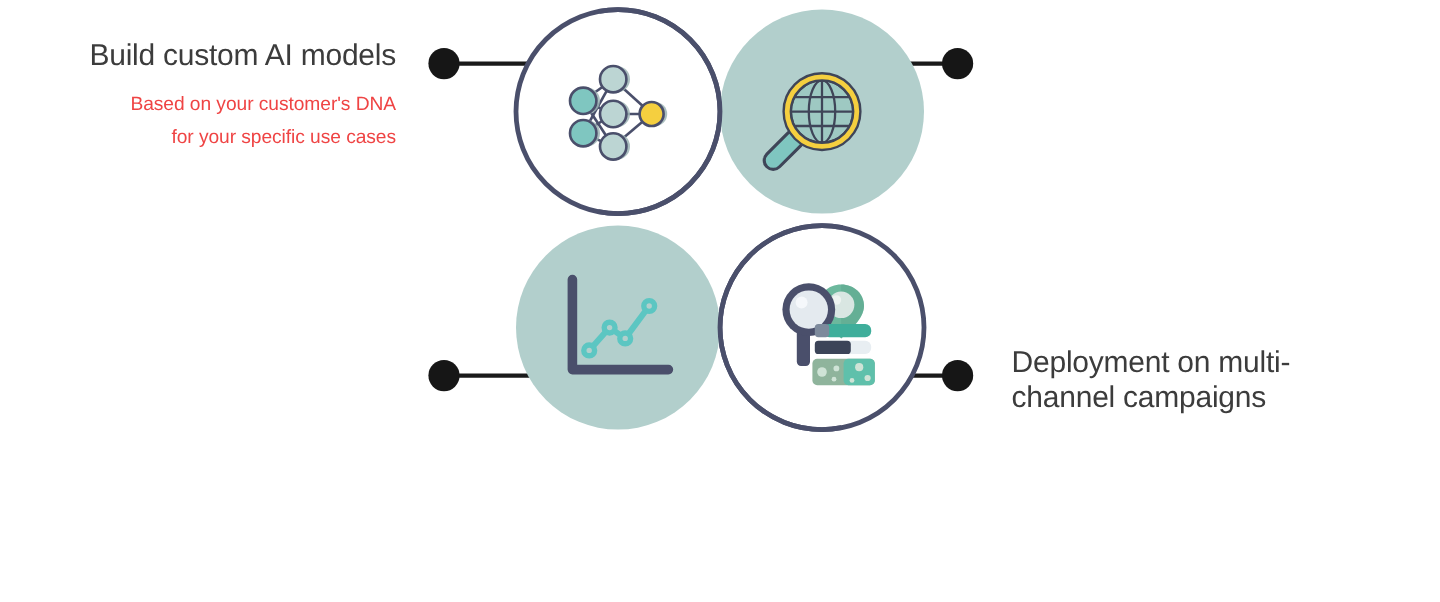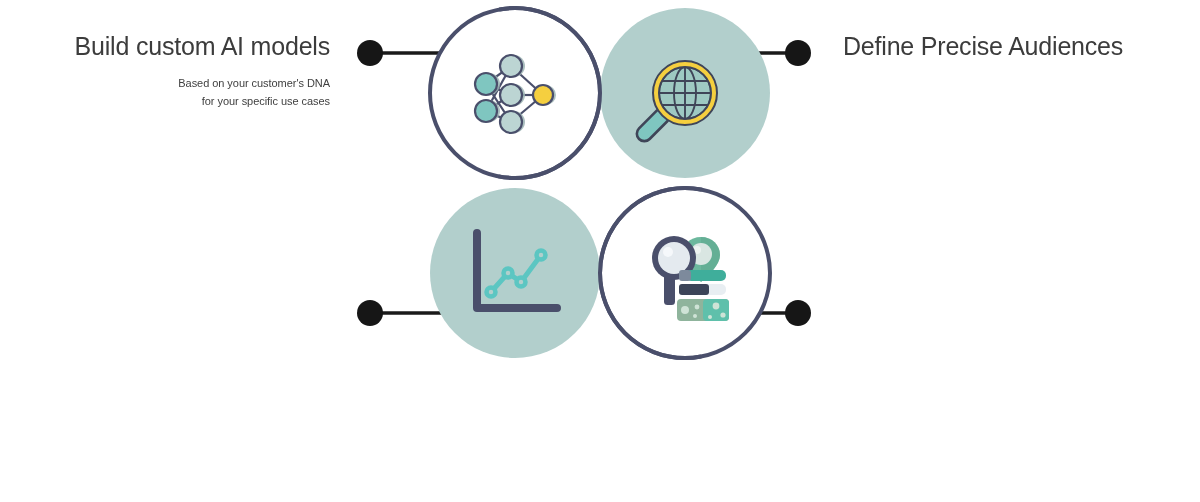--- a/index.html
+++ b/index.html
@@ -28,24 +28,24 @@
   .block .heading {
     font-size: 25px;
     font-weight: 400;
     line-height: 1.18;
     color: #3c3c3c;
     letter-spacing: -0.2px;
     margin: 0 0 10px 0;
     white-space: pre-line;
   }
   .block .body {
-    font-size: 11px;
+    font-size: 16px;
     font-weight: 400;
     line-height: 1.72;
-    color: #404040;
+    color: #ef4444;
     letter-spacing: -0.05px;
     margin: 0;
     white-space: pre-line;
   }
   .block.align-right  { text-align: right; }
   .block.align-left   { text-align: left; }
 
   #block-build     { left: 0px;   top: 32px;  width: 330px; }
   #block-build .heading { margin-bottom: 12px; }
   #block-audience  { left: 843px; top: 32px;  width: 340px; }
@@ -69,27 +69,28 @@
 
 <div id="stage">
 
   <div class="block align-right" id="block-build">
     <div class="heading">Build custom AI models</div>
     <div class="body">Based on your customer's DNA
 for your specific use cases</div>
   </div>
 
   <div class="block align-left" id="block-audience">
-    <div class="heading">Define Precise Audiences</div>
   </div>
 
   <div class="block align-right" id="block-analytics">
   </div>
 
   <div class="block align-left" id="block-deploy">
+    <div class="heading">Deployment on multi-
+channel campaigns</div>
   </div>
 
   <svg id="diagram" viewBox="0 0 520 370">
 
     <g>
       <line x1="30" y1="53" x2="118" y2="53" stroke="#1a1a1a" stroke-width="3.4"></line>
       <circle cx="30" cy="53" r="13" fill="#161616"></circle>
     </g>
     <g>
       <line x1="400" y1="53" x2="468" y2="53" stroke="#1a1a1a" stroke-width="3.4"></line>

